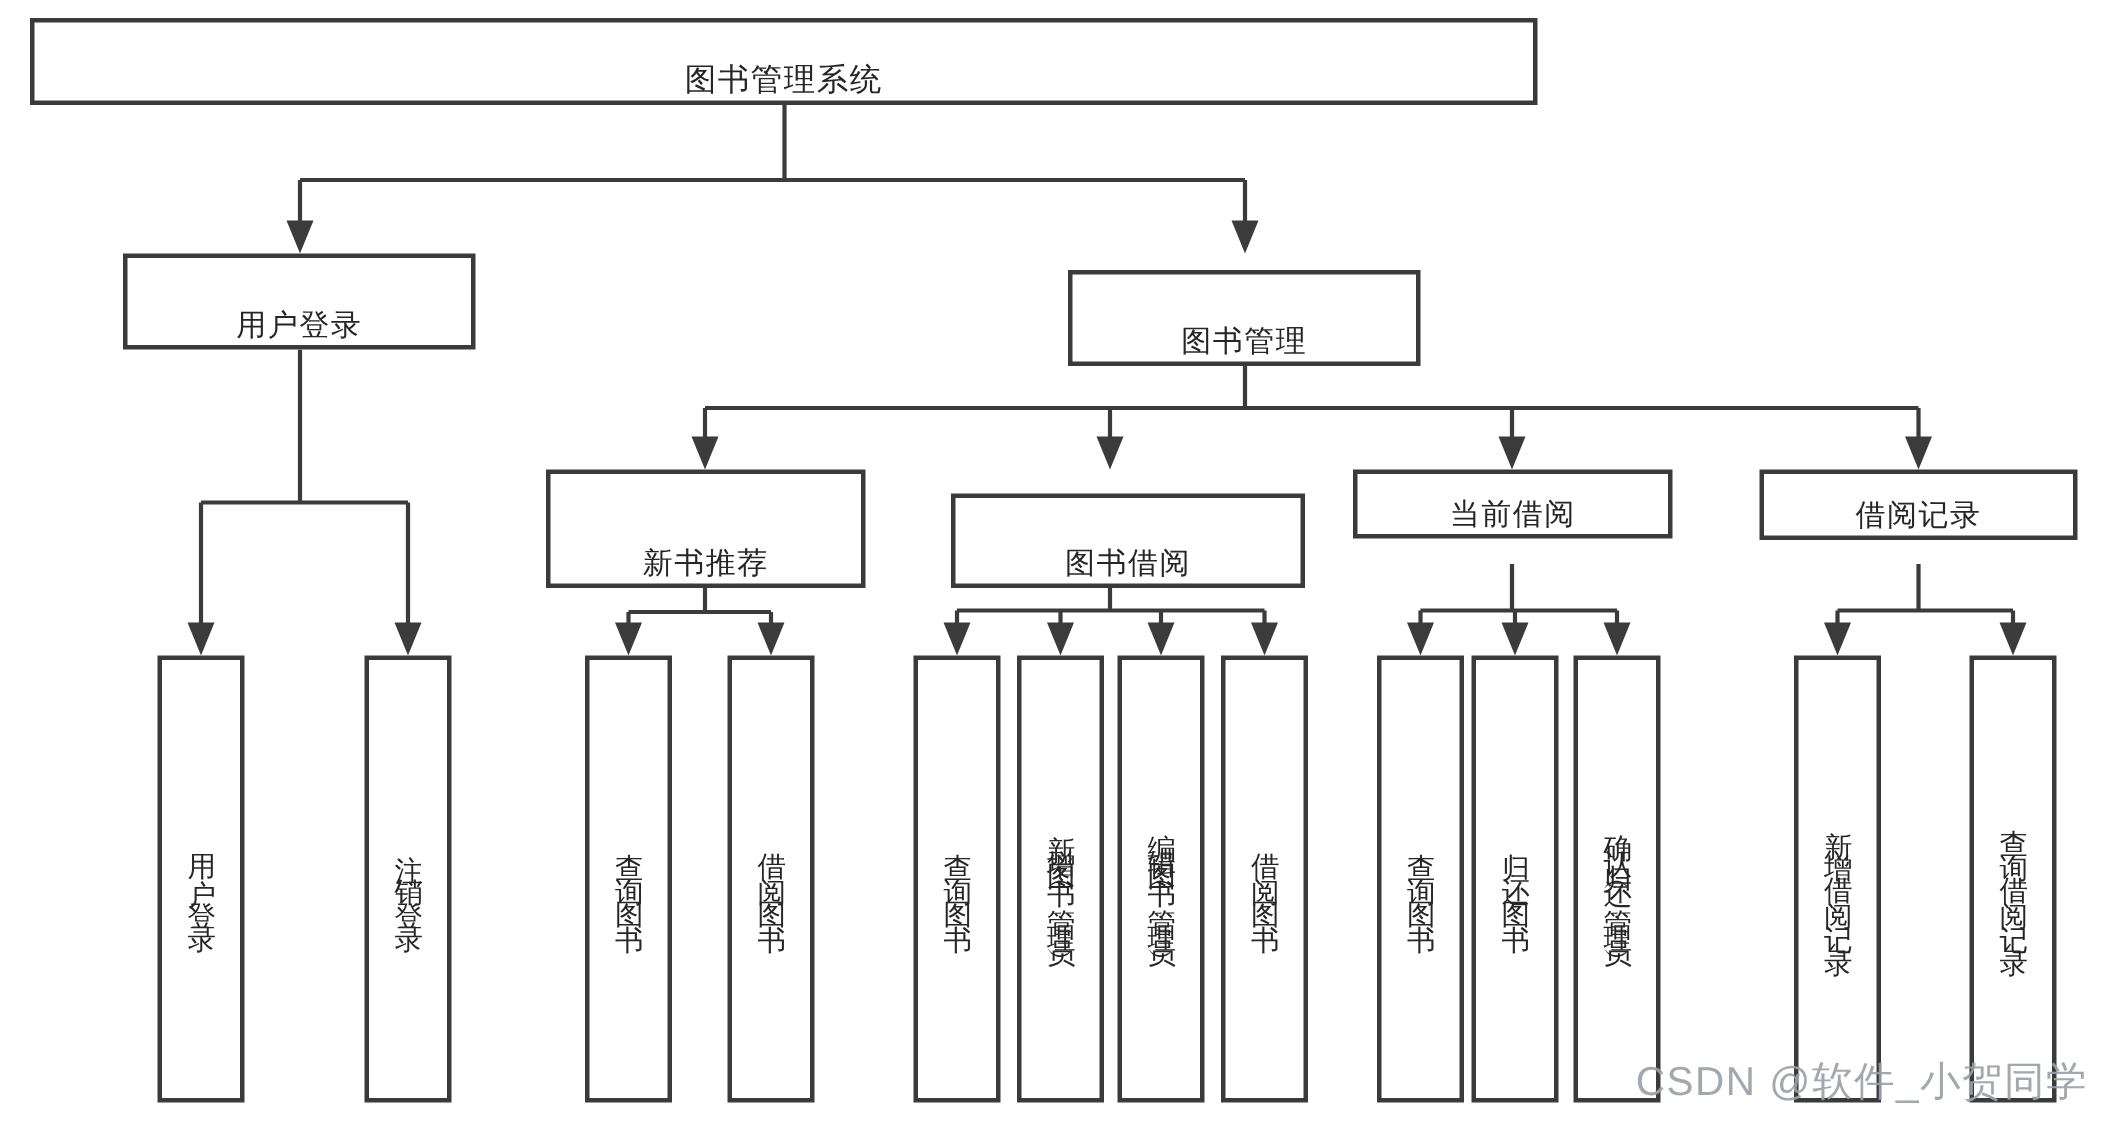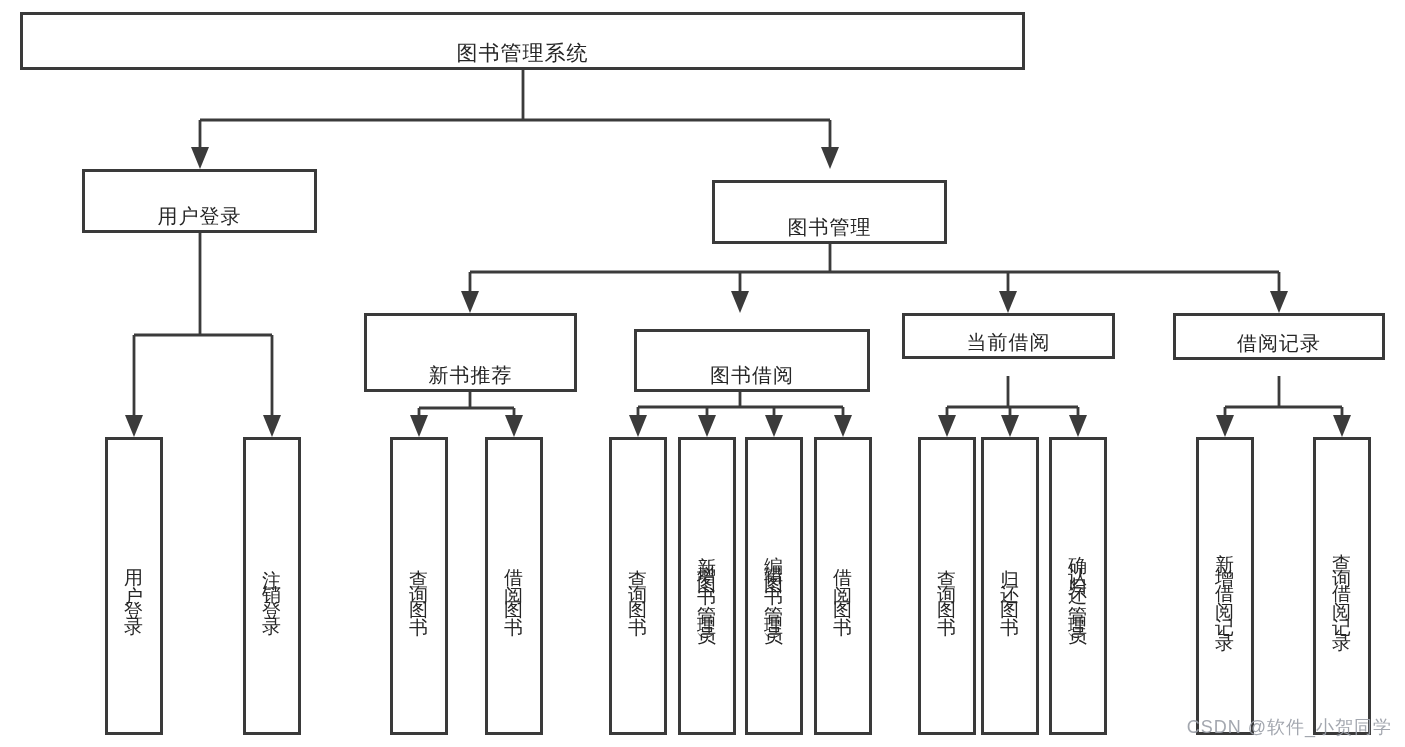--- a/index.html
+++ b/index.html
@@ -57,21 +57,21 @@
     letter-spacing: 16px;
     color: #262626;
     line-height: 1;
     white-space: nowrap;
   }
   .vtext.long { letter-spacing: 10px; }
   .watermark {
     position: absolute;
     right: 13px;
     bottom: 8px;
-    font-size: 18px;
+    font-size: 27px;
     color: rgba(155, 160, 168, 0.92);
     letter-spacing: 1px;
     z-index: 3;
     white-space: nowrap;
   }
 </style>
 </head>
 <body>
 
 <div class="canvas">

